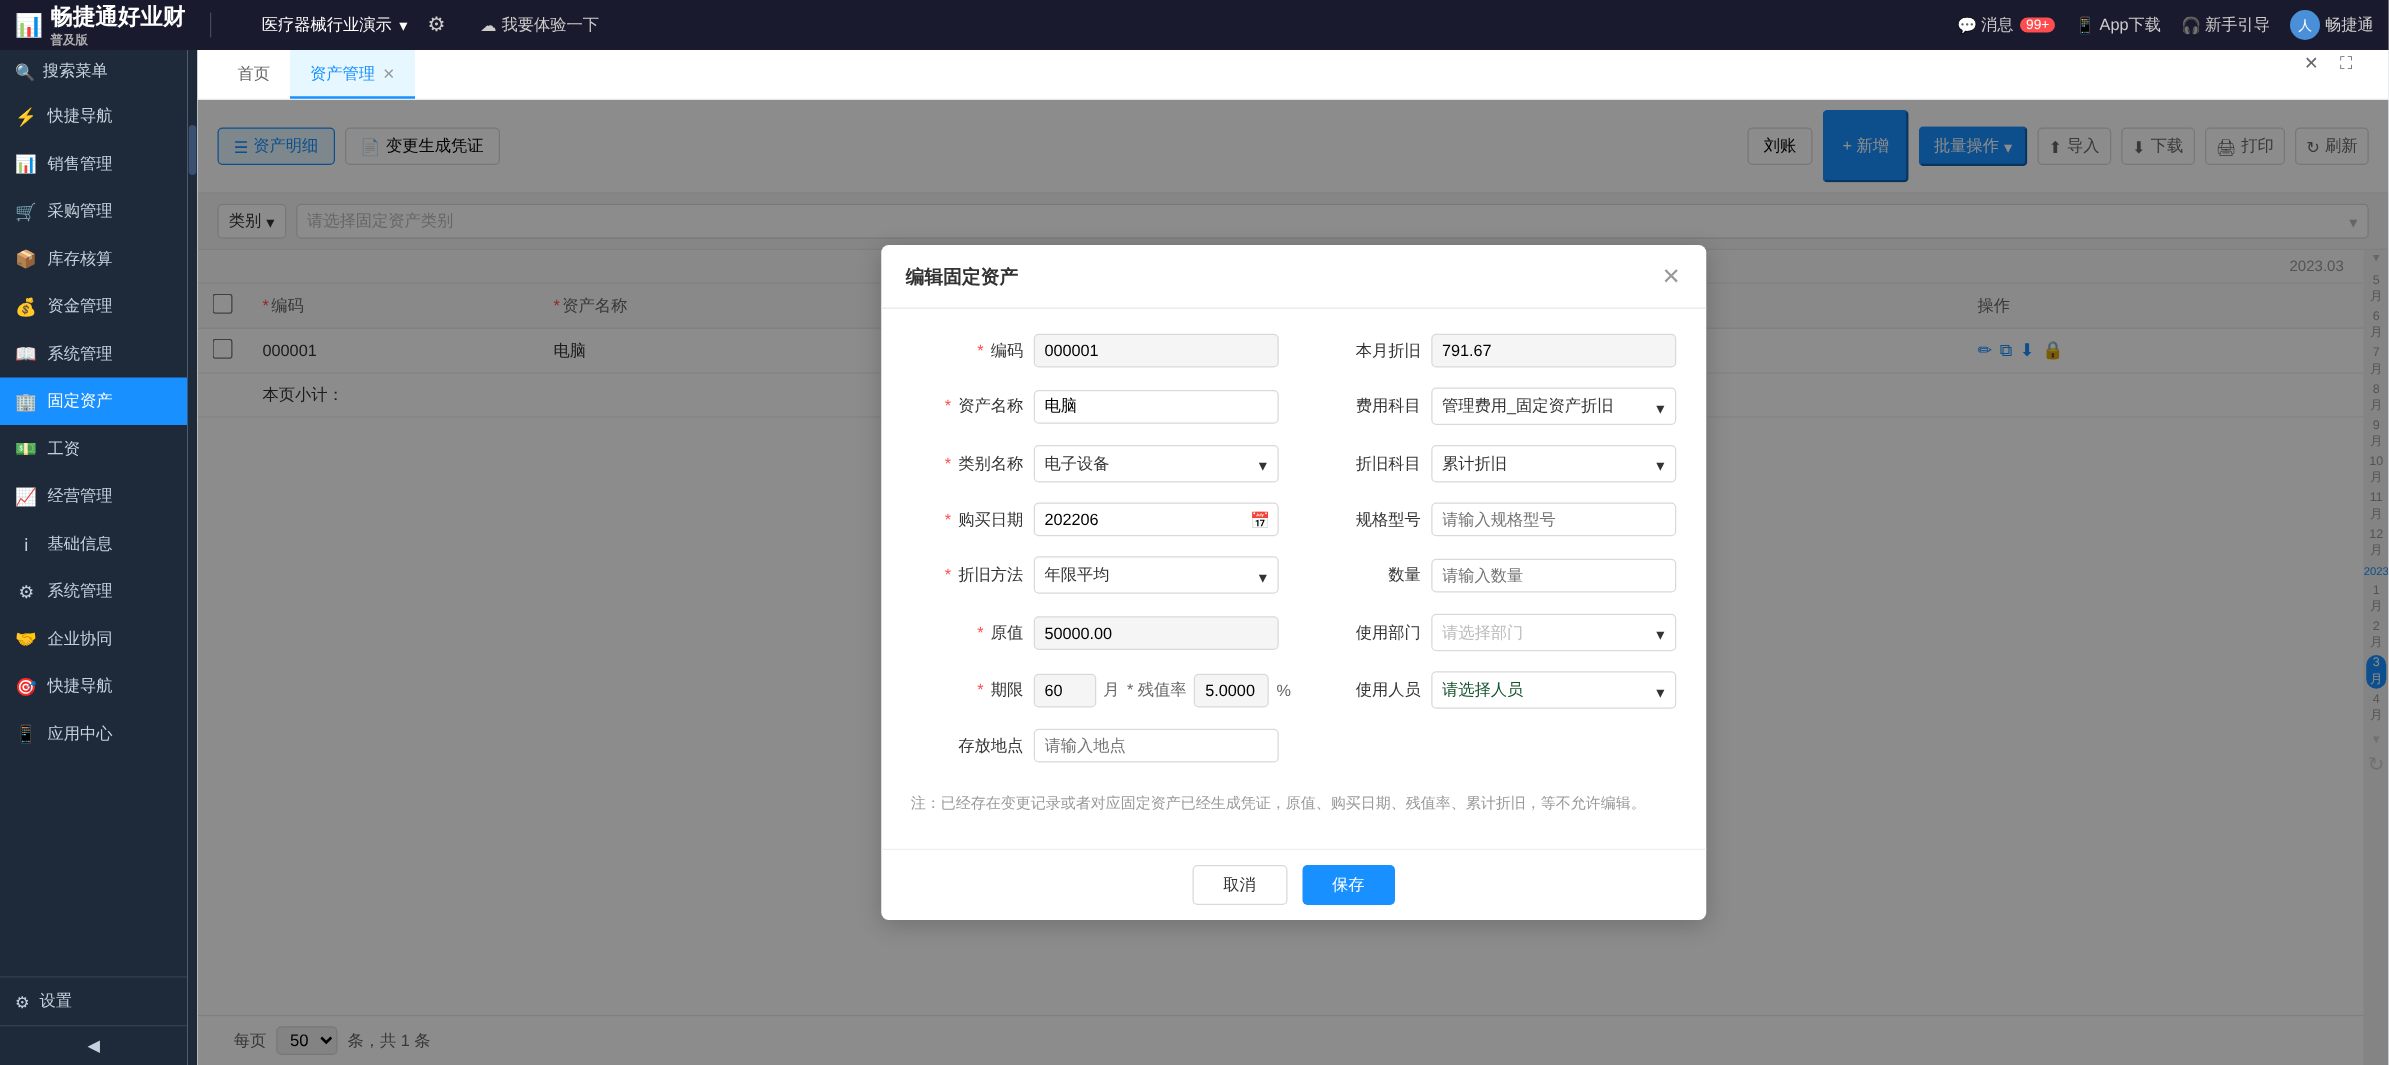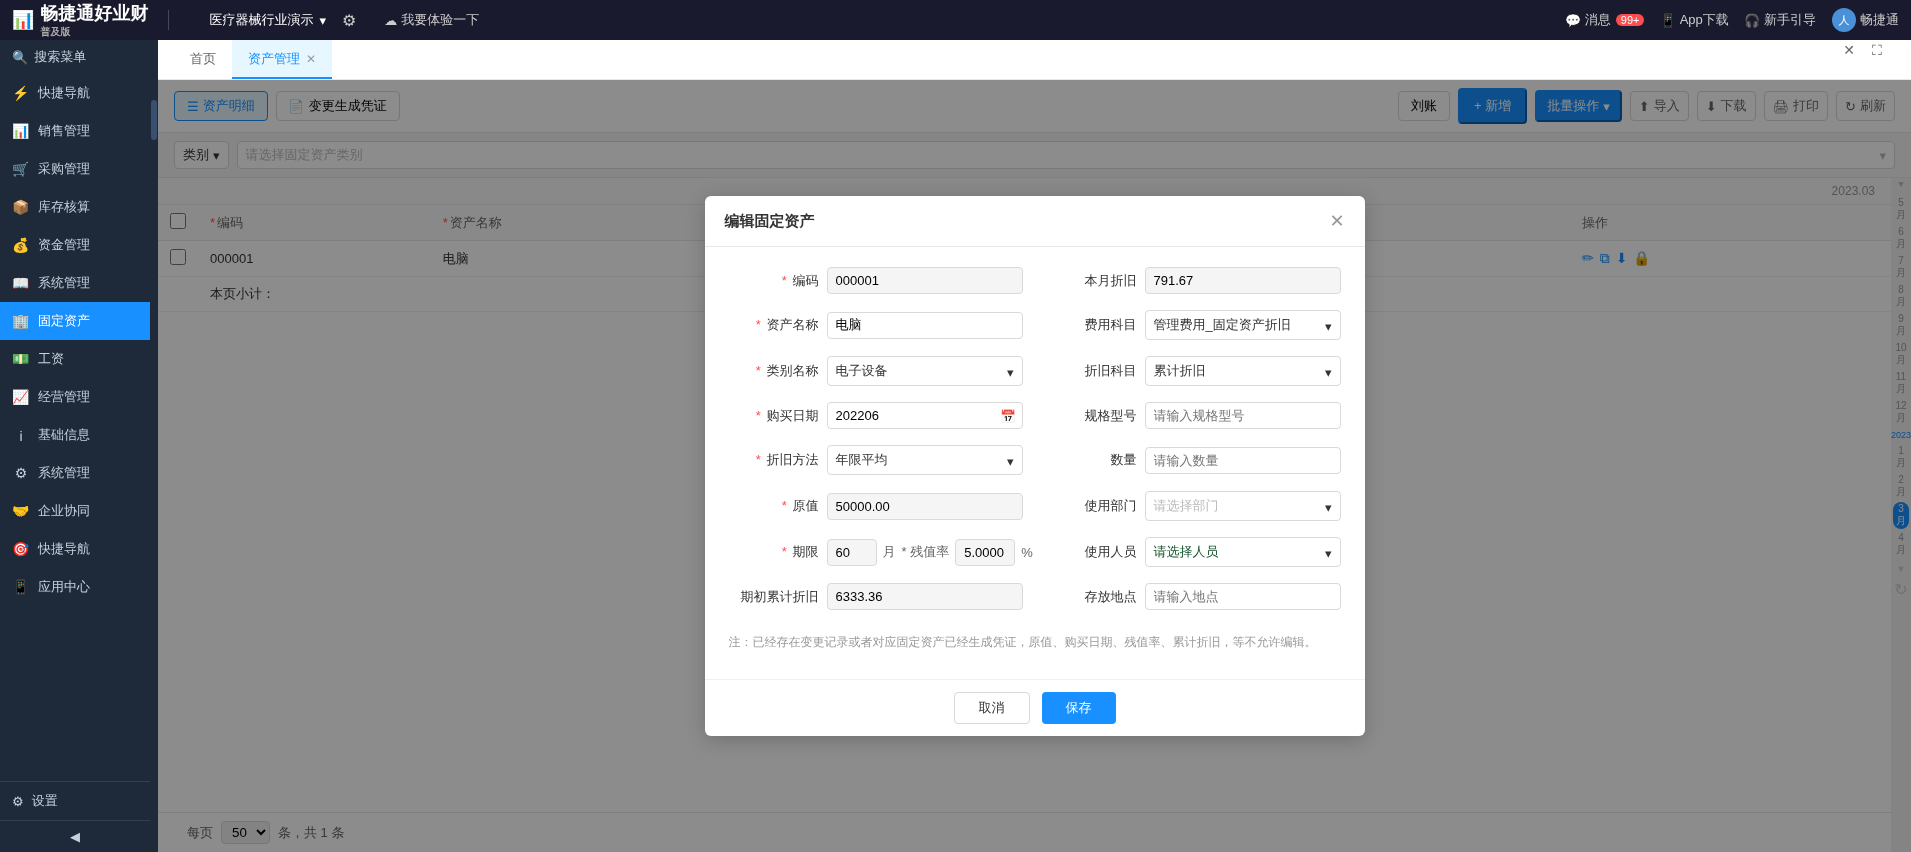--- a/index.html
+++ b/index.html
@@ -31,21 +31,21 @@
     
     .tab-bar { height: 40px; background: #fff; display: flex; align-items: stretch; border-bottom: 1px solid #e8e8e8; padding: 0 16px; gap: 0; flex-shrink: 0; }
     .tab-item { display: flex; align-items: center; gap: 6px; padding: 0 16px; cursor: pointer; color: #666; font-size: 13px; border-bottom: 2px solid transparent; }
     .tab-item.active { color: #1890ff; border-bottom-color: #1890ff; background: #e6f7ff; }
     .tab-close { font-size: 12px; color: #999; cursor: pointer; }
 
     
     .content-header { padding: 8px 16px; display: flex; align-items: center; gap: 8px; background: #fff; border-bottom: 1px solid #e8e8e8; flex-shrink: 0; }
     .header-btn { padding: 5px 12px; border-radius: 4px; border: 1px solid #d9d9d9; background: #fff; cursor: pointer; font-size: 13px; display: flex; align-items: center; gap: 4px; }
     .header-btn.active { background: #e6f7ff; border-color: #1890ff; color: #1890ff; }
-    .header-btn-primary { background: #1890ff; color: #fff; border-color: #1890ff; padding: 7px 14px; border-radius: 4px; cursor: pointer; font-size: 13px; display: flex; align-items: center; gap: 4px; }
+    .header-btn-primary { background: #1890ff; color: #fff; border-color: #1890ff; padding: 18px 14px; border-radius: 4px; cursor: pointer; font-size: 13px; display: flex; align-items: center; gap: 4px; }
     .header-btn-batch { background: #1890ff; color: #fff; border-color: #1890ff; padding: 5px 10px; border-radius: 4px; cursor: pointer; font-size: 13px; display: flex; align-items: center; gap: 4px; }
     .header-right { margin-left: auto; display: flex; align-items: center; gap: 8px; }
     .header-icon-btn { padding: 5px 8px; border-radius: 4px; border: 1px solid #d9d9d9; background: #fff; cursor: pointer; font-size: 13px; display: flex; align-items: center; gap: 4px; color: #666; }
 
     
     .filter-row { padding: 8px 16px; display: flex; align-items: center; gap: 8px; background: #f5f5f5; border-bottom: 1px solid #e8e8e8; flex-shrink: 0; }
     .filter-select { padding: 4px 8px; border: 1px solid #d9d9d9; border-radius: 4px; background: #fff; font-size: 13px; cursor: pointer; display: flex; align-items: center; gap: 4px; }
     .filter-input { padding: 4px 8px; border: 1px solid #d9d9d9; border-radius: 4px; background: #fff; font-size: 13px; color: #bbb; flex: 1; display: flex; align-items: center; }
 
     
@@ -508,26 +508,20 @@
                 <div class="form-row">
                   <label class="form-label">
                     <span>使用人员</span>
                   </label>
                   <div class="form-select">
                     <span style="color:#14532d;">请选择人员</span>
                     <span>▾</span>
                   </div>
                 </div>
 
-                <div class="form-row">
-                  <label class="form-label">
-                    <span>期初累计折旧</span>
-                  </label>
-                  <input class="form-input readonly" type="text" value="6333.36" style="">
-                </div>
 
                 <div class="form-row">
                   <label class="form-label">
                     <span>存放地点</span>
                   </label>
                   <input class="form-input" type="text" placeholder="请输入地点" style="">
                 </div>
 
                 <div class="form-note">
                   <span>注：已经存在变更记录或者对应固定资产已经生成凭证，原值、购买日期、残值率、累计折旧，等不允许编辑。</span>

